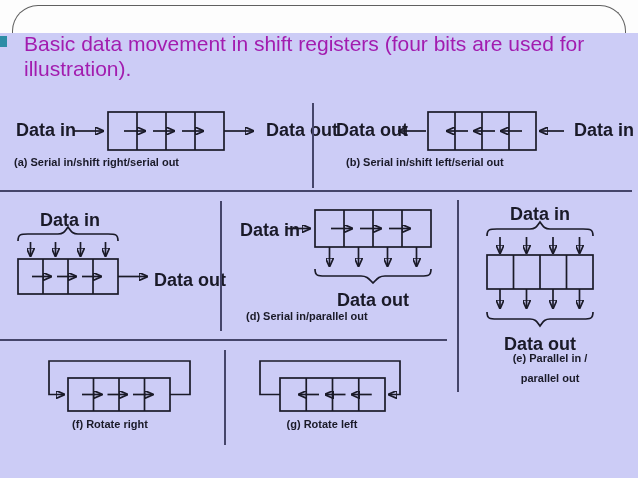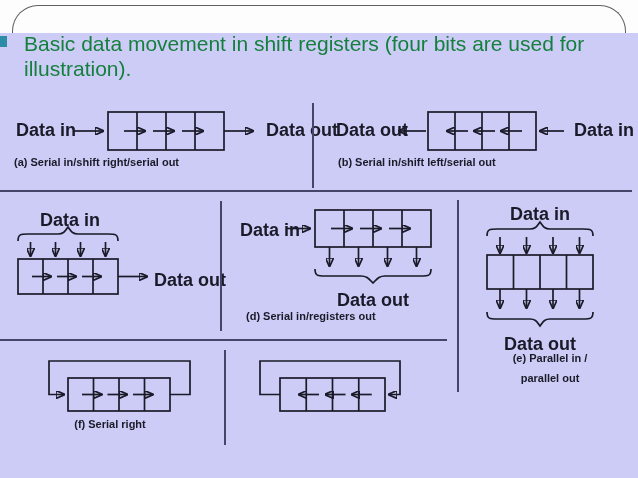--- a/index.html
+++ b/index.html
@@ -17,21 +17,21 @@
   .content-panel{
     position:absolute;left:0;top:33px;width:638px;height:445px;
     background:#ccccf6;z-index:2;
   }
   .bullet{
     position:absolute;left:0;top:36px;width:7px;height:11px;
     background:#2d8ca6;z-index:4;
   }
   .slide-title{
     position:absolute;left:24px;top:31px;width:588px;z-index:4;
-    font-size:21px;line-height:25px;font-weight:400;color:#15803d;
+    font-size:21px;line-height:25px;font-weight:400;color:#a21caf;
   }
   .diag{position:absolute;z-index:3;}
   .diag .lbl{
     position:absolute;font-size:18px;font-weight:700;white-space:nowrap;
   }
   .diag .lbl.ctr{text-align:center;white-space:nowrap;}
   .diag .cap{
     position:absolute;font-size:11px;font-weight:700;white-space:nowrap;
   }
   .diag .cap.ctr{text-align:center;}
@@ -85,21 +85,21 @@
       <line x1="59" y1="4" x2="59" y2="42"></line>
         <line x1="86" y1="4" x2="86" y2="42"></line>
         <line x1="113" y1="4" x2="113" y2="42"></line>
       <line x1="30" y1="23" x2="3" y2="23" marker-end="url(#ah)"></line>
       <line x1="72" y1="23" x2="51" y2="23" marker-end="url(#ah)"></line>
       <line x1="99" y1="23" x2="78" y2="23" marker-end="url(#ah)"></line>
       <line x1="126" y1="23" x2="105" y2="23" marker-end="url(#ah)"></line>
       <line x1="168" y1="23" x2="144" y2="23" marker-end="url(#ah)"></line>
     </svg>
     <span class="lbl" style="left:248px;top:12px;">Data in</span>
-    <div class="cap" style="left:12px;top:48px;text-align:right;">(b) Serial in/shift left/serial out</div>
+    <div class="cap" style="left:20px;top:48px;text-align:right;">(b) Serial in/shift left/serial out</div>
   </div>
 
   <div class="diag" style="left:8px;top:206px;width:212px;height:118px;">
     <span class="lbl ctr" style="left:17px;top:4px;width:90px;">Data in</span>
     <svg style="left:0;top:20px;" width="212" height="76" viewBox="0 0 212 76">
       <path d="M 10,15 C 10,8 13,8 20,8 L 50,8 C 56,8 57,5 60,1 C 63,5 64,8 70,8 L 100,8 C 107,8 110,8 110,15"></path>
       <line x1="22.5" y1="16" x2="22.5" y2="30" marker-end="url(#ah)"></line>
       <line x1="47.5" y1="16" x2="47.5" y2="30" marker-end="url(#ah)"></line>
       <line x1="72.5" y1="16" x2="72.5" y2="30" marker-end="url(#ah)"></line>
       <line x1="97.5" y1="16" x2="97.5" y2="30" marker-end="url(#ah)"></line>
@@ -126,21 +126,21 @@
       <line x1="101" y1="22.5" x2="122" y2="22.5" marker-end="url(#ah)"></line>
       <line x1="130" y1="22.5" x2="151" y2="22.5" marker-end="url(#ah)"></line>
       <line x1="159" y1="22.5" x2="180" y2="22.5" marker-end="url(#ah)"></line>
       <line x1="99.5" y1="41" x2="99.5" y2="60" marker-end="url(#ah)"></line>
       <line x1="128.5" y1="41" x2="128.5" y2="60" marker-end="url(#ah)"></line>
       <line x1="157.5" y1="41" x2="157.5" y2="60" marker-end="url(#ah)"></line>
       <line x1="186.5" y1="41" x2="186.5" y2="60" marker-end="url(#ah)"></line>
       <path d="M 85,63 C 85,70 88,70 95,70 L 131,70 C 137,70 139,73 143,77 C 147,73 149,70 155,70 L 191,70 C 198,70 201,70 201,63"></path>
     </svg>
     <span class="lbl ctr" style="left:85px;top:84px;width:116px;">Data out</span>
-    <div class="cap" style="left:16px;top:104px;">(d) Serial in/registers out</div>
+    <div class="cap" style="left:16px;top:104px;">(d) Serial in/parallel out</div>
   </div>
 
   <div class="diag" style="left:462px;top:202px;width:176px;height:192px;">
     <span class="lbl ctr" style="left:25px;top:2px;width:106px;">Data in</span>
     <svg style="left:0;top:18px;" width="176" height="112" viewBox="0 0 176 112">
       <path d="M 25,16 C 25,9 28,9 35,9 L 68,9 C 74,9 75,6 78,2 C 81,6 82,9 88,9 L 121,9 C 128,9 131,9 131,16"></path>
       <line x1="38" y1="17" x2="38" y2="33" marker-end="url(#ah)"></line>
       <line x1="64.5" y1="17" x2="64.5" y2="33" marker-end="url(#ah)"></line>
       <line x1="91" y1="17" x2="91" y2="33" marker-end="url(#ah)"></line>
       <line x1="117.5" y1="17" x2="117.5" y2="33" marker-end="url(#ah)"></line>
@@ -163,34 +163,35 @@
     <svg style="left:0;top:0;" width="190" height="64" viewBox="0 0 190 64">
       <rect x="38" y="26" width="102" height="33"></rect>
       <line x1="63.5" y1="26" x2="63.5" y2="59"></line>
         <line x1="89" y1="26" x2="89" y2="59"></line>
         <line x1="114.5" y1="26" x2="114.5" y2="59"></line>
       <line x1="52" y1="42.5" x2="71.5" y2="42.5" marker-end="url(#ah)"></line>
       <line x1="77.5" y1="42.5" x2="97" y2="42.5" marker-end="url(#ah)"></line>
       <line x1="103" y1="42.5" x2="122.5" y2="42.5" marker-end="url(#ah)"></line>
       <polyline points="140,42.5 160,42.5 160,9 19,9 19,42.5 34,42.5" marker-end="url(#ah)"></polyline>
     </svg>
-    <div class="cap ctr" style="left:0;top:66px;width:160px;">(f) Serial right</div>
+    <div class="cap ctr" style="left:0;top:66px;width:160px;">(f) Rotate right</div>
   </div>
 
   <div class="diag" style="left:240px;top:352px;width:190px;height:92px;">
     <svg style="left:0;top:0;" width="190" height="64" viewBox="0 0 190 64">
       <rect x="40" y="26" width="105" height="33"></rect>
       <line x1="66.25" y1="26" x2="66.25" y2="59"></line>
         <line x1="92.5" y1="26" x2="92.5" y2="59"></line>
         <line x1="118.75" y1="26" x2="118.75" y2="59"></line>
       <line x1="79" y1="42.5" x2="59" y2="42.5" marker-end="url(#ah)"></line>
       <line x1="105.5" y1="42.5" x2="85.5" y2="42.5" marker-end="url(#ah)"></line>
       <line x1="131.75" y1="42.5" x2="111.75" y2="42.5" marker-end="url(#ah)"></line>
       <polyline points="40,42.5 20,42.5 20,9 160,9 160,42.5 149,42.5" marker-end="url(#ah)"></polyline>
     </svg>
+    <div class="cap ctr" style="left:0;top:66px;width:164px;">(g) Rotate left</div>
   </div>
 
   <div class="divider dv" style="left:312px;top:103px;height:85px;"></div>
   <div class="divider dh" style="left:0;top:190px;width:632px;"></div>
   <div class="divider dv" style="left:220px;top:201px;height:130px;"></div>
   <div class="divider dv" style="left:457px;top:200px;height:192px;"></div>
   <div class="divider dh" style="left:0;top:339px;width:447px;"></div>
   <div class="divider dv" style="left:224px;top:350px;height:95px;"></div>
 
 </div>

